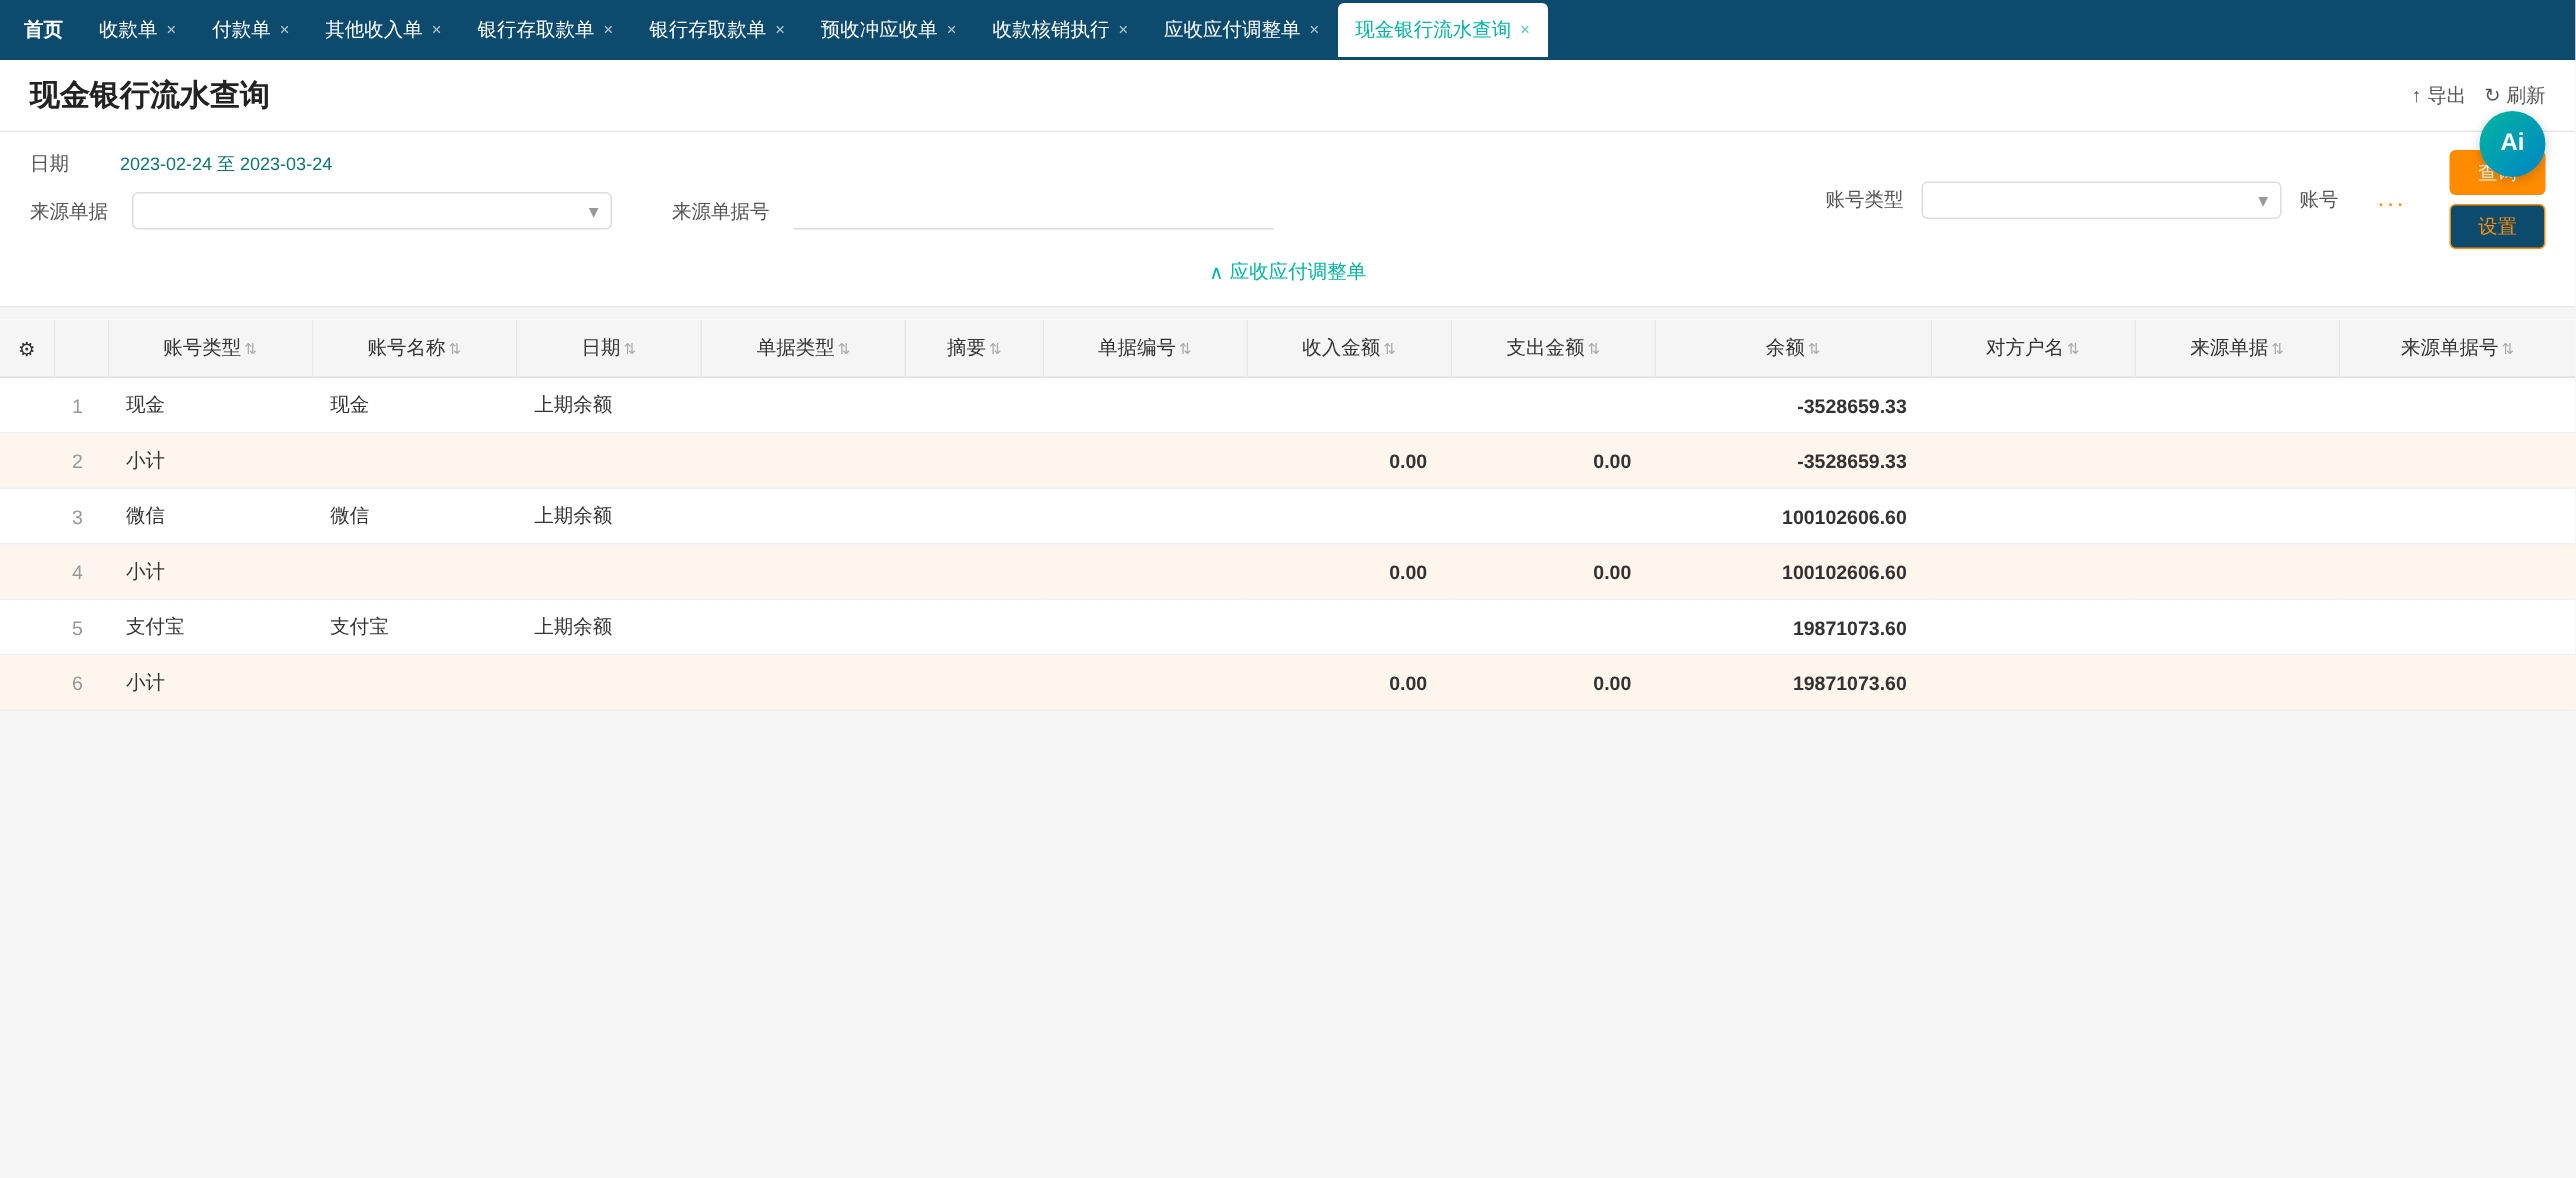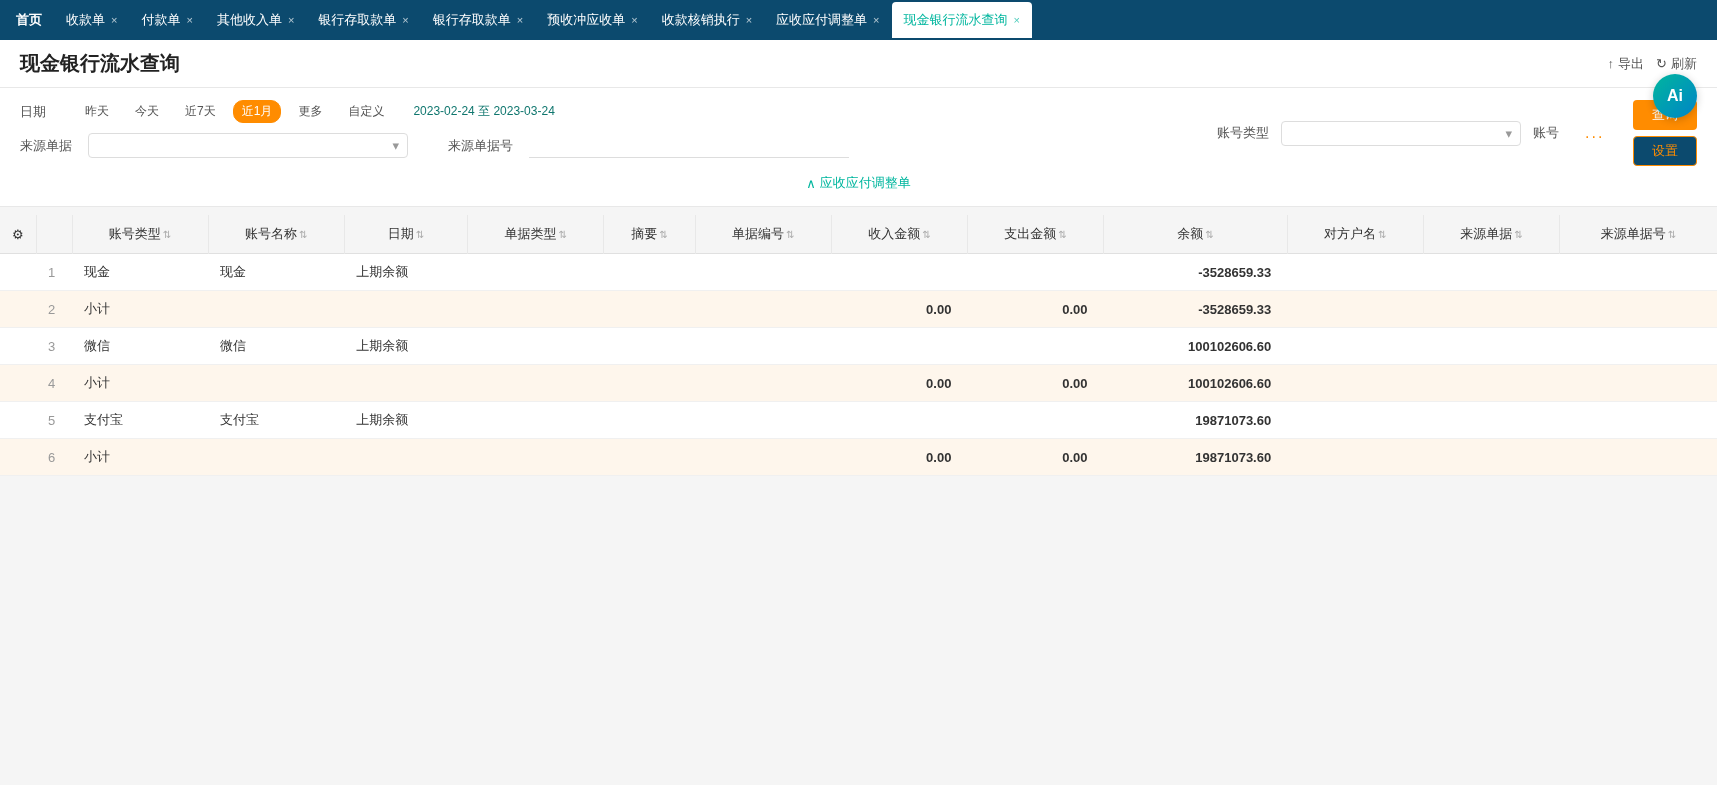--- a/index.html
+++ b/index.html
@@ -298,28 +298,20 @@
     </div>
   </div>
 </div>
 
 <div class="filter-area">
   <div style="display:flex; align-items:flex-start; gap:16px;">
 
     <div style="flex:1;">
       <div class="filter-row">
         <span class="filter-label">日期</span>
-        <div class="date-options">
-          <span class="date-btn">昨天</span>
-          <span class="date-btn">今天</span>
-          <span class="date-btn">近7天</span>
-          <span class="date-btn active">近1月</span>
-          <span class="date-btn">更多</span>
-          <span class="date-btn">自定义</span>
-        </div>
         <span class="date-range">2023-02-24 至 2023-03-24</span>
       </div>
       <div class="filter-row">
         <span class="filter-label">来源单据</span>
         <div class="filter-select" style="min-width:320px;">
           <span></span>
           <span>▾</span>
         </div>
         <span class="filter-label" style="margin-left:24px;">来源单据号</span>
         <input class="filter-input" type="text" style="min-width: 320px;">

